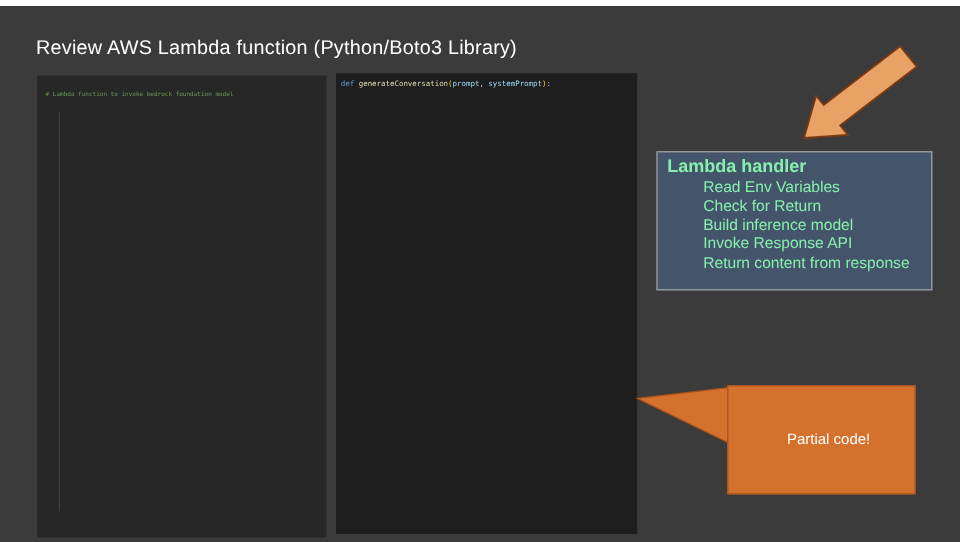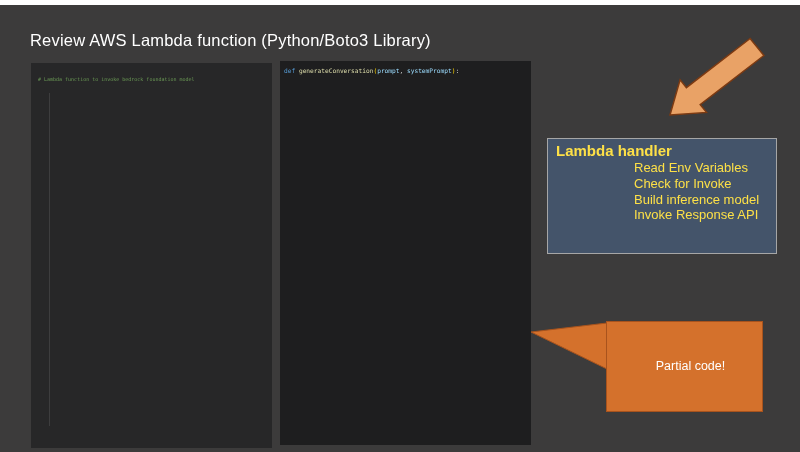--- a/index.html
+++ b/index.html
@@ -26,27 +26,27 @@
   .tk-kw  { color:#569cd6; }
   .tk-fn  { color:#dcdcaa; }
   .tk-var { color:#9cdcfe; }
   .tk-com { color:#6a9955; }
   .tk-pun { color:#d4d4d4; }
   .tk-brk { color:#ffd700; }
   
   .overlay-svg { position:absolute; left:0; top:0; width:800px; height:452px; pointer-events:none; }
   
   .handler-box {
-    position:absolute; left:547px; top:138px; width:230px; height:116px;
+    position:absolute; left:547px; top:126px; width:230px; height:116px;
     background:#44546a; border:1.5px solid #a6a6a6; box-sizing:border-box;
-    color:#fde047; padding:3px 22px 0 8px;
+    color:#86efac; padding:3px 22px 0 8px;
   }
   .handler-title { font-size:15px; font-weight:bold; line-height:18px; }
   .handler-items { margin:0; padding:0 0 0 30px; list-style:none; }
-  .handler-items li { font-size:13px; line-height:15.8px; white-space:nowrap;margin-left:48px; }
+  .handler-items li { font-size:13px; line-height:15.8px; white-space:nowrap; }
   
   .callout-box {
     position:absolute; left:606px; top:321px; width:157px; height:91px;
     background:#d4712c; border:1px solid #a8531d; box-sizing:border-box;
     display:flex; flex-direction:column; align-items:center; justify-content:center;
     color:#ffffff; text-align:center;
   }
   .callout-box .callout-line { font-size:12.5px; line-height:17px; white-space:nowrap;padding-left:12px; }
 </style>
 </head>
@@ -68,22 +68,23 @@
 
   <svg class="overlay-svg" viewBox="0 0 800 452">
     <polygon points="750.1,38.5 686.4,87.6 680.1,79.8 670,115 706.5,112.4 700.2,104.6 763.9,55.5" fill="#e9a266" stroke="#7c3a12" stroke-width="1.5"></polygon>
     <polygon points="531,332 607,323 607,369" fill="#d4712c" stroke="#a8531d" stroke-width="1"></polygon>
   </svg>
 
   <div class="handler-box">
     <div class="handler-title">Lambda handler</div>
     <ul class="handler-items" id="handler-items">
         <li>Read Env Variables</li>
-        <li>Check for Invoke</li>
+        <li>Check for Return</li>
         <li>Build inference model</li>
         <li>Invoke Response API</li>
+        <li>Return content from response</li>
       </ul>
   </div>
 
   <div class="callout-box" id="callout-box">
       <div class="callout-line">Partial code!</div>
     </div>
 </div>
 
 </body></html>

